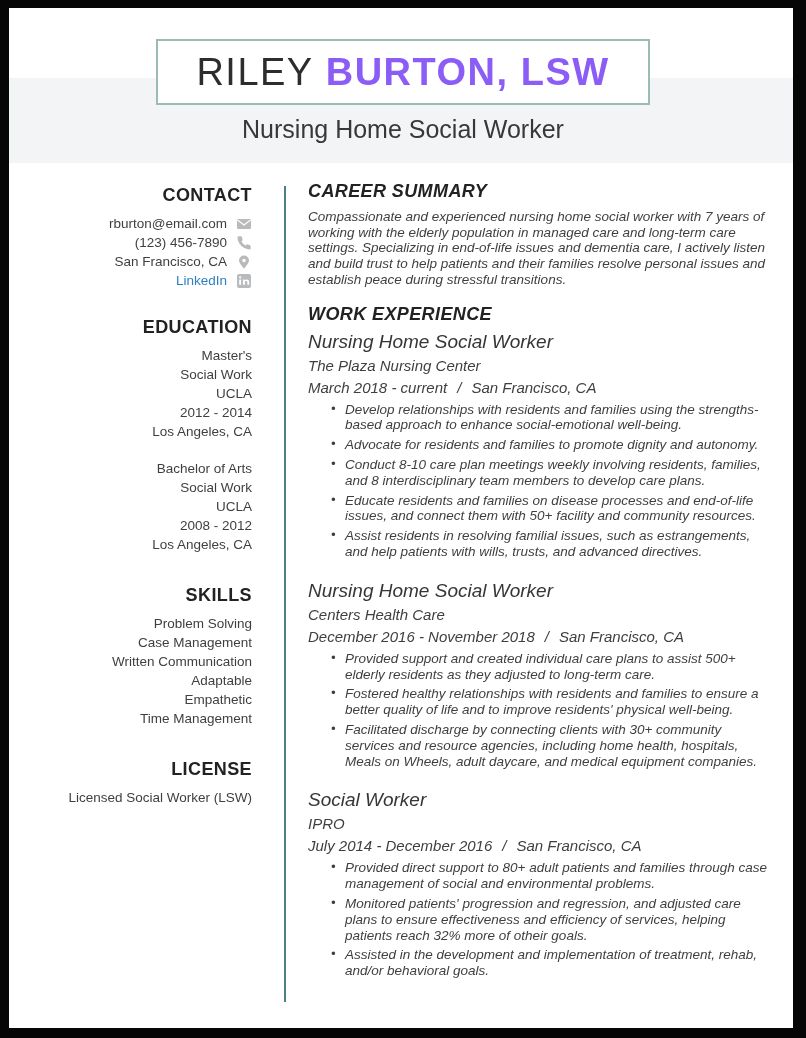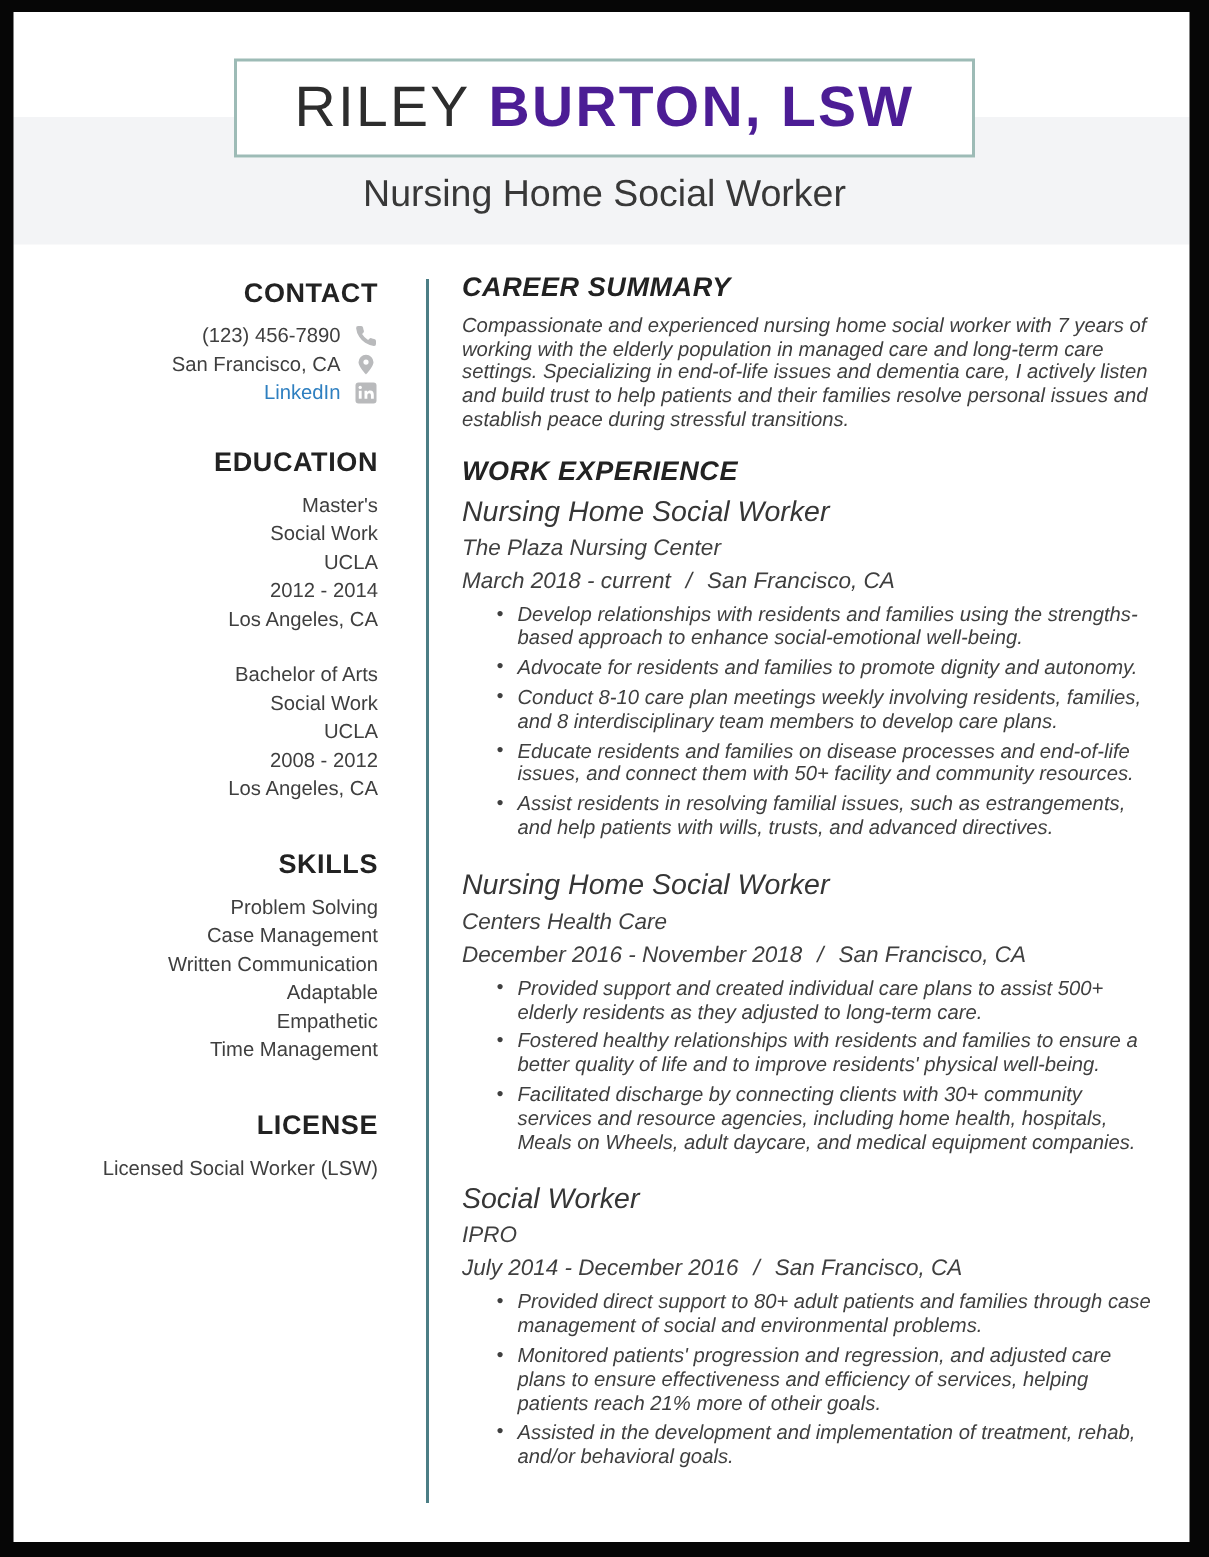--- a/index.html
+++ b/index.html
@@ -22,21 +22,21 @@
     position:absolute; left:9px; right:13px; top:78px; height:85px;
     background:#f3f4f6;
   }
   .name-box {
     position:absolute; left:156px; top:39px; width:494px; height:66px;
     box-sizing:border-box; background:#ffffff; border:2px solid #9dbbb6;
     display:flex; align-items:center; justify-content:center;
     font-size:38px; letter-spacing:1.5px; white-space:nowrap;
   }
   .name-first { color:#2d2d2d; font-weight:normal; margin-right:12px; }
-  .name-last  { color:#4c1d95; font-weight:bold; }
+  .name-last  { color:#8b5cf6; font-weight:bold; }
   .subtitle {
     position:absolute; top:115px; left:0; width:100%;
     text-align:center; font-size:25px; color:#383838;
   }
 
   .column-divider {
     position:absolute; left:284px; top:186px; width:2px; height:816px;
     background:#4c7e85;
   }
 
@@ -104,20 +104,29 @@
   </div>
 
   <div class="subtitle">Nursing Home Social Worker</div>
 
   <div class="column-divider"></div>
 
   <aside class="sidebar">
 
     <h2 class="side-heading">CONTACT</h2>
 
+    <div class="contact-row">
+      <span>rburton@email.com</span>
+      <span class="icon">
+        <svg viewBox="0 0 16 16" width="16" height="16">
+            <rect x="1" y="3" width="14" height="10" rx="1.2" fill="#b9babc"></rect>
+            <path d="M1.5 4l6.5 5 6.5-5" stroke="#ffffff" stroke-width="1.2" fill="none"></path>
+          </svg>
+      </span>
+    </div>
 
     <div class="contact-row">
       <span>(123) 456-7890</span>
       <span class="icon">
         <svg viewBox="0 0 24 24" width="16" height="16">
             <path d="M22 16.92v3a2 2 0 0 1-2.18 2 19.79 19.79 0 0 1-8.63-3.07 19.5 19.5 0 0 1-6-6 19.79 19.79 0 0 1-3.07-8.67A2 2 0 0 1 4.11 2h3a2 2 0 0 1 2 1.72 12.84 12.84 0 0 0 .7 2.81 2 2 0 0 1-.45 2.11L8.09 9.91a16 16 0 0 0 6 6l1.27-1.27a2 2 0 0 1 2.11-.45 12.84 12.84 0 0 0 2.81.7A2 2 0 0 1 22 16.92z" fill="#b9babc"></path>
           </svg>
       </span>
     </div>
 
@@ -216,21 +225,21 @@
       </div>
 
       <div class="job">
         <h3 class="job-title">Social Worker</h3>
         <div class="job-company">IPRO</div>
         <div class="job-dateline">
           <span>July 2014 - December 2016</span><span class="sep">/</span><span>San Francisco, CA</span>
         </div>
         <ul>
           <li>Provided direct support to 80+ adult patients and families through case management of social and environmental problems.</li>
-          <li>Monitored patients' progression and regression, and adjusted care plans to ensure effectiveness and efficiency of services, helping patients reach 21% more of otheir goals.</li>
+          <li>Monitored patients' progression and regression, and adjusted care plans to ensure effectiveness and efficiency of services, helping patients reach 32% more of otheir goals.</li>
           <li>Assisted in the development and implementation of treatment, rehab, and/or behavioral goals.</li>
         </ul>
       </div>
 
     </section>
   </main>
 
 </div>
 
 </body></html>

